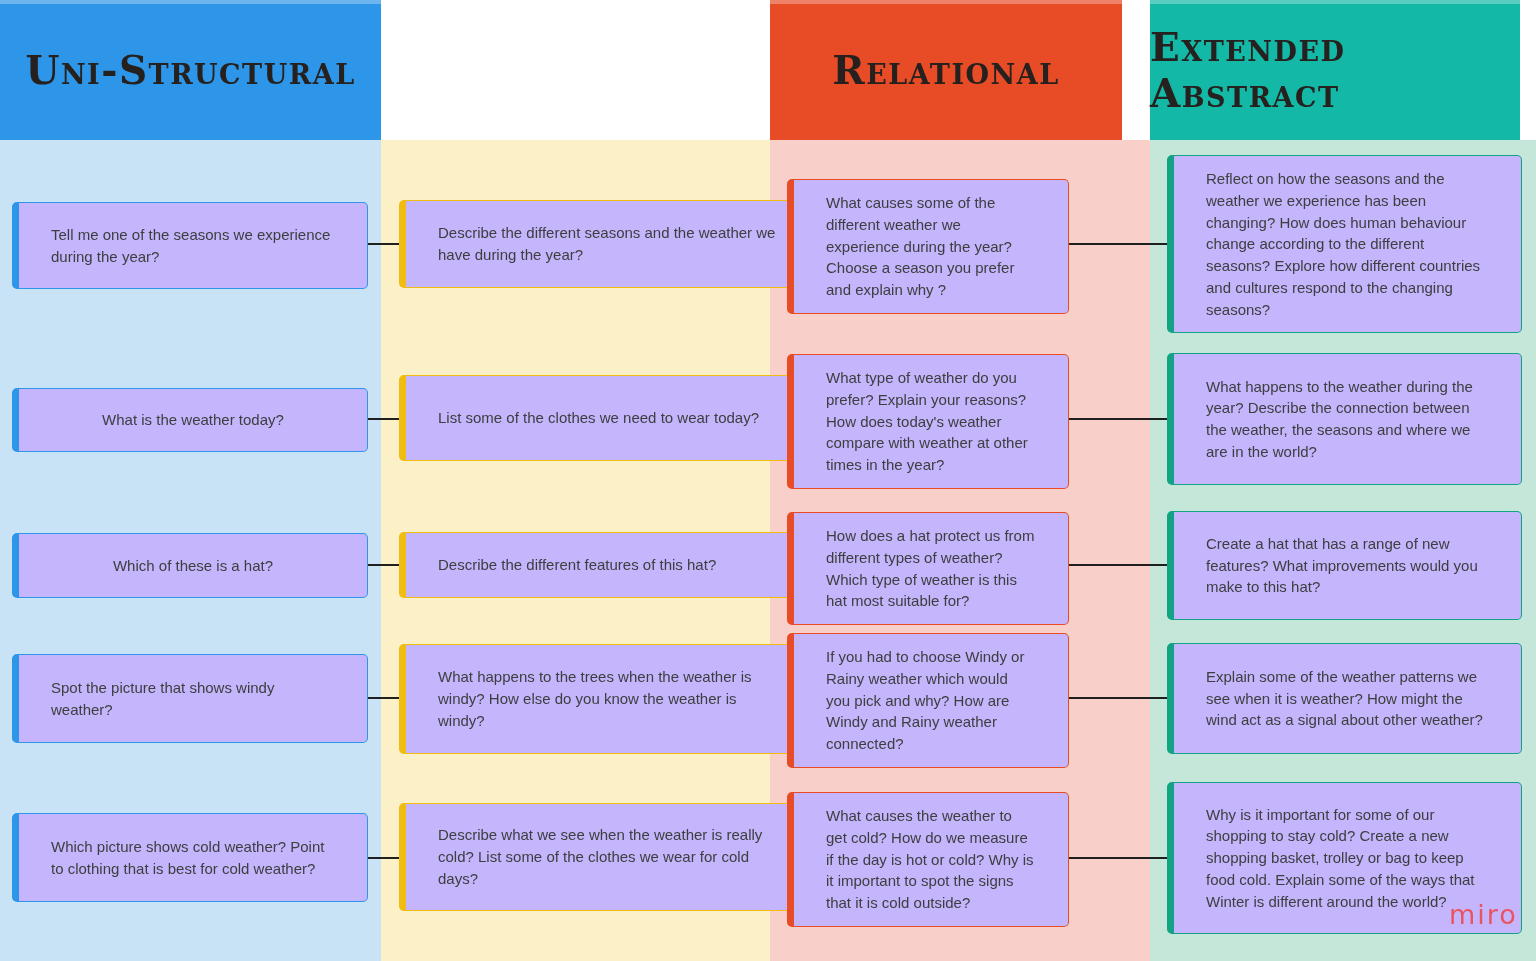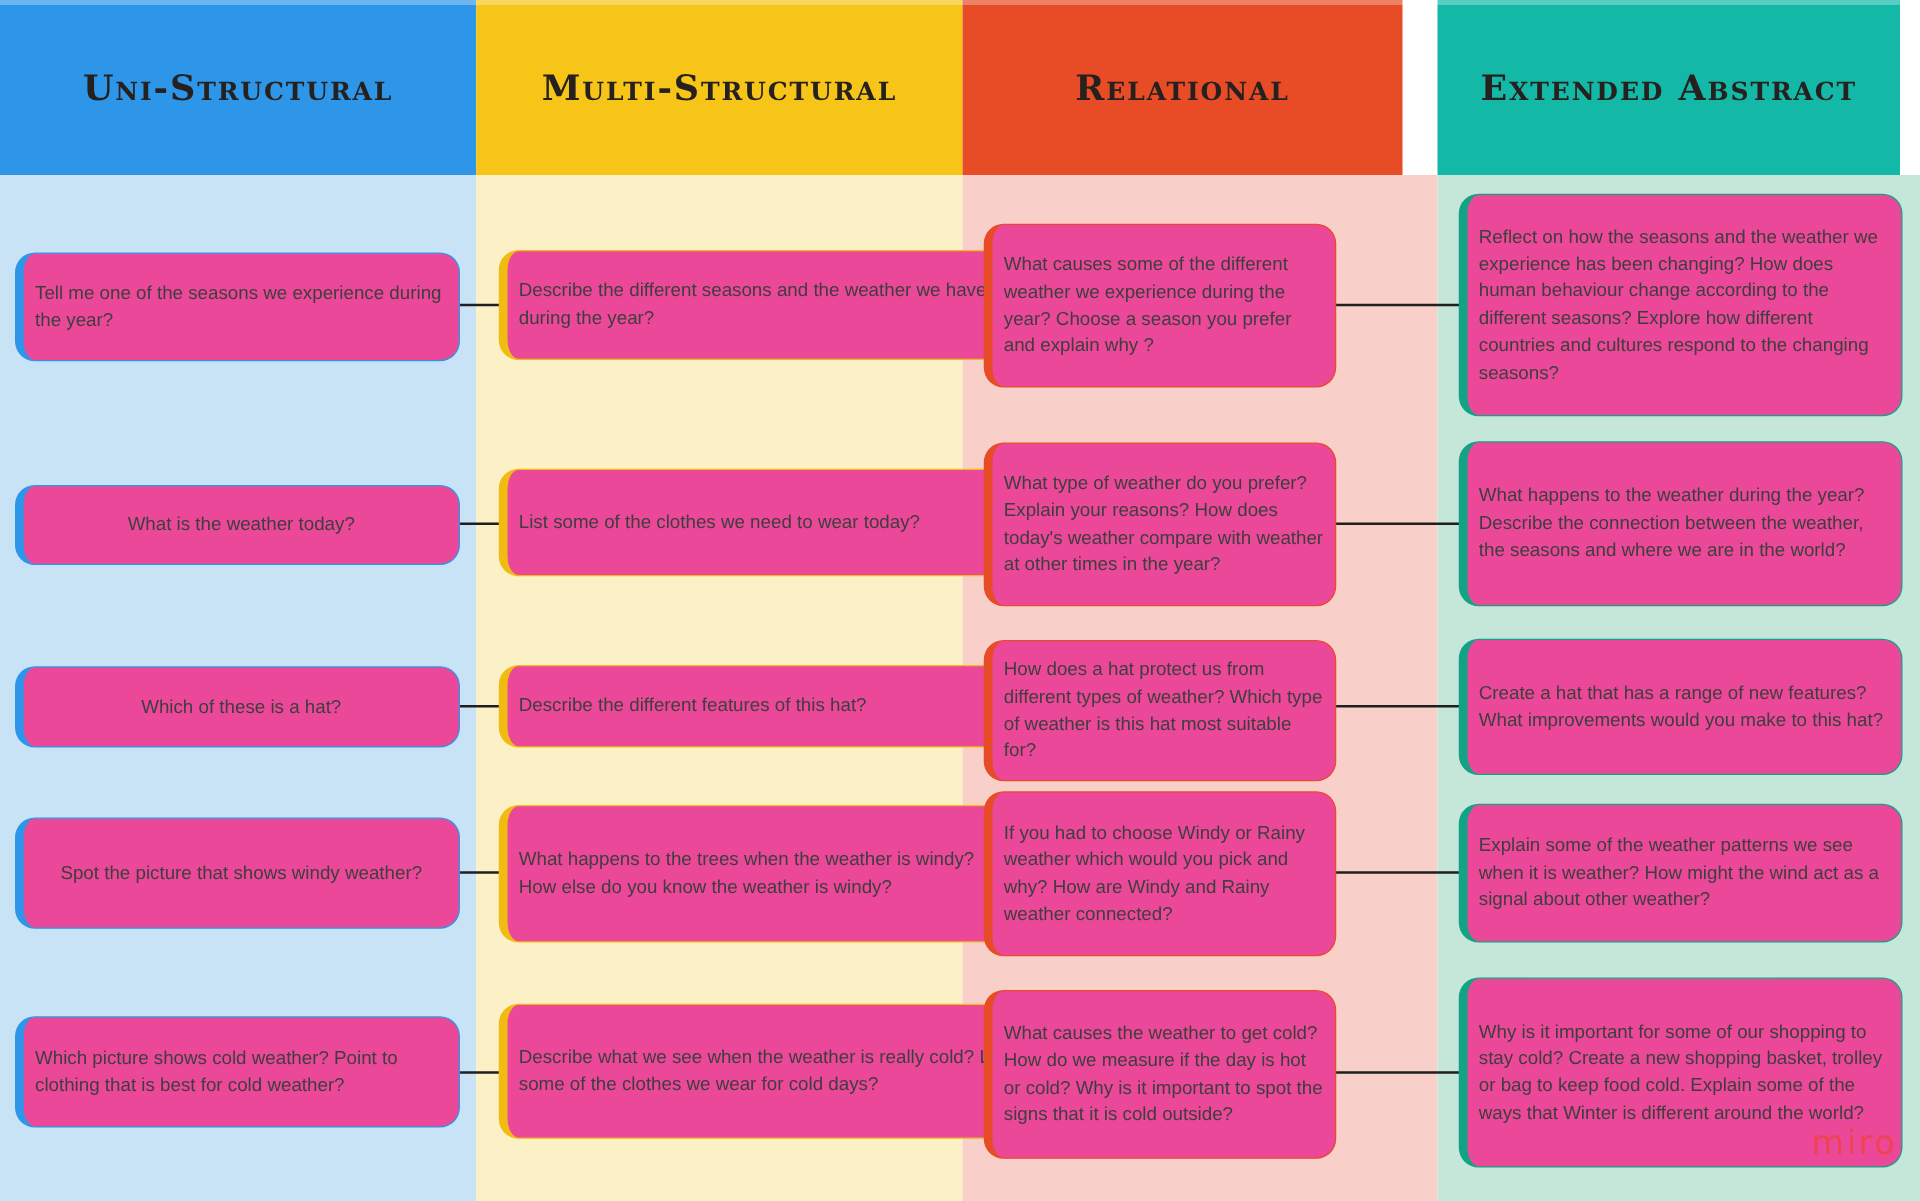--- a/index.html
+++ b/index.html
@@ -6,63 +6,62 @@
   .board{
     position:relative;width:1536px;height:961px;overflow:hidden;background:#ffffff;
     font-family:"Liberation Sans","DejaVu Sans",sans-serif;
   }
   
   .col-header{
     position:absolute;top:0;height:140px;z-index:0;
     display:flex;align-items:center;justify-content:center;
     font-family:"DejaVu Serif","Liberation Serif",serif;
     font-weight:bold;font-variant:small-caps;
-    font-size:28px;letter-spacing:1.5px;color:#26211E;
+    font-size:39px;letter-spacing:1.5px;color:#26211E;
   }
   .h1{left:0;width:381px;background:#2E96E8;}
   .h2{left:381px;width:389px;background:#F6C517;}
   .h3{left:770px;width:352px;background:#E74C27;}
   .h4{left:1150px;width:370px;background:#14b8a6;}
   
   .col-body{position:absolute;top:140px;bottom:0;z-index:0;}
   .b1{left:0;width:381px;background:#C9E3F6;}
   .b2{left:381px;width:389px;background:#FBF0C6;}
   .b3{left:770px;width:380px;background:#F9D0C9;}
   .b4{left:1150px;width:386px;background:#C5E7DA;}
   
   .top-strip{position:absolute;top:0;left:0;right:0;height:4px;background:rgba(255,255,255,0.30);z-index:4;}
   
   .connector{position:absolute;left:355px;width:825px;height:2px;background:#1F1F1F;z-index:1;}
   
   .card{
     position:absolute;z-index:2;box-sizing:border-box;
-    background:#ec4899;border-radius:16px;
+    background:#c4b5fd;border-radius:5px;
     display:flex;align-items:center;
-    padding:12px 9px;
+    padding:12px 32px;
     font-size:15px;line-height:1.45;color:#3E3E3E;
   }
   .card span{display:block;}
   .c1{left:12px;width:356px;border:1.5px solid #2E96E8;border-left:7px solid #2E96E8;justify-content:center;}
   .c2{left:399px;width:420px;border:1.5px solid #F0BC12;border-left:7px solid #F0BC12;}
   .c3{left:787px;width:282px;border:1.5px solid #E74C27;border-left:7px solid #E74C27;}
   .c4{left:1167px;width:355px;border:1.5px solid #12A384;border-left:7px solid #12A384;}
   
   .watermark{
     position:absolute;left:1449px;top:899px;z-index:3;
     font-family:"DejaVu Sans",sans-serif;font-size:27px;letter-spacing:2px;
     color:#ef4444;opacity:0.85;
   }
 </style>
 </head>
 <body>
 
 <div class="board">
 
   <div class="col-header h1">Uni-Structural</div>
-  <div class="col-header h2">Multi-Structural</div>
   <div class="col-header h3">Relational</div>
   <div class="col-header h4">Extended Abstract</div>
 
   <div class="col-body b1"></div>
   <div class="col-body b2"></div>
   <div class="col-body b3"></div>
   <div class="col-body b4"></div>
 
   <div class="top-strip"></div>
 

